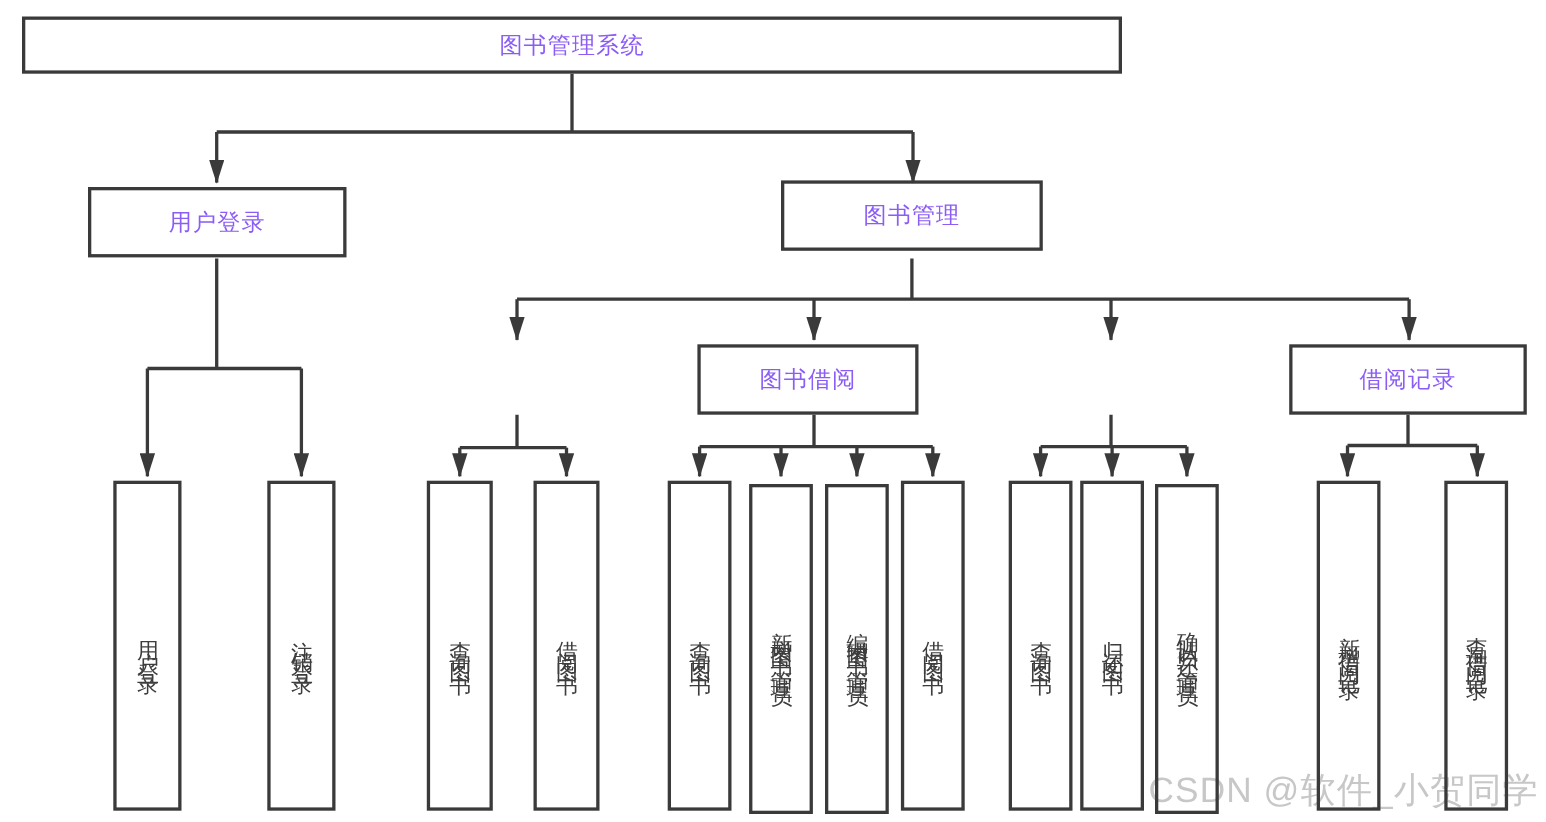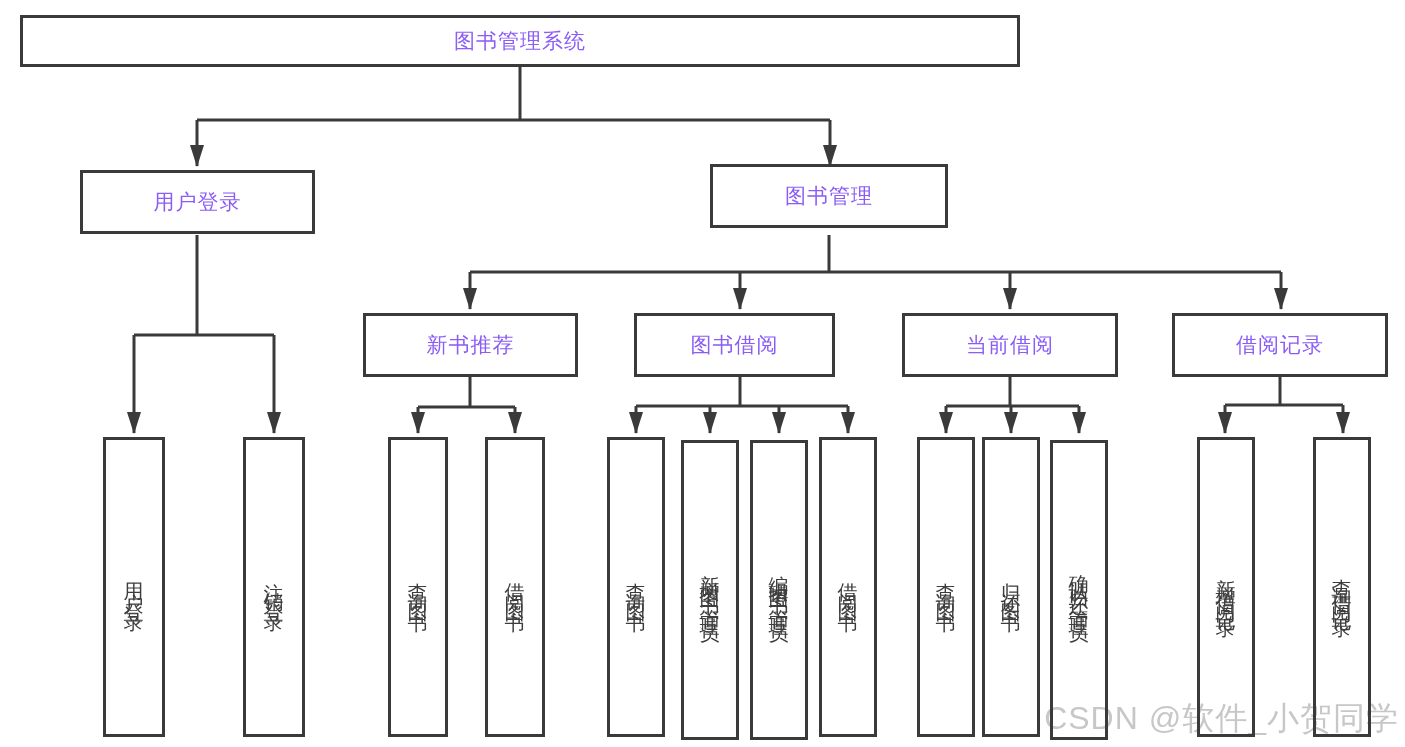--- a/index.html
+++ b/index.html
@@ -113,23 +113,21 @@
       <path d="M1225 405 V433" marker-end="url(#arrow)"></path>
       <path d="M1343 405 V433" marker-end="url(#arrow)"></path>
     </g>
   </svg>
 
   <div class="node" style="left:20px; top:15px; width:1000px; height:52px;">图书管理系统</div>
 
   <div class="node" style="left:80px; top:170px; width:235px; height:64px;">用户登录</div>
   <div class="node" style="left:710px; top:164px; width:238px; height:64px;">图书管理</div>
 
-  <div class="node" style="left:363px; top:313px; width:215px; height:64px;">新书推荐</div>
   <div class="node" style="left:634px; top:313px; width:201px; height:64px;">图书借阅</div>
-  <div class="node" style="left:902px; top:313px; width:216px; height:64px;">当前借阅</div>
   <div class="node" style="left:1172px; top:313px; width:216px; height:64px;">借阅记录</div>
 
   <div class="vnode" style="left:103px; top:437px; width:62px; height:300px;">
     <span class="vtext">用户登录</span>
   </div>
   <div class="vnode" style="left:243px; top:437px; width:62px; height:300px;">
     <span class="vtext">注销登录</span>
   </div>
 
   <div class="vnode" style="left:388px; top:437px; width:60px; height:300px;">

